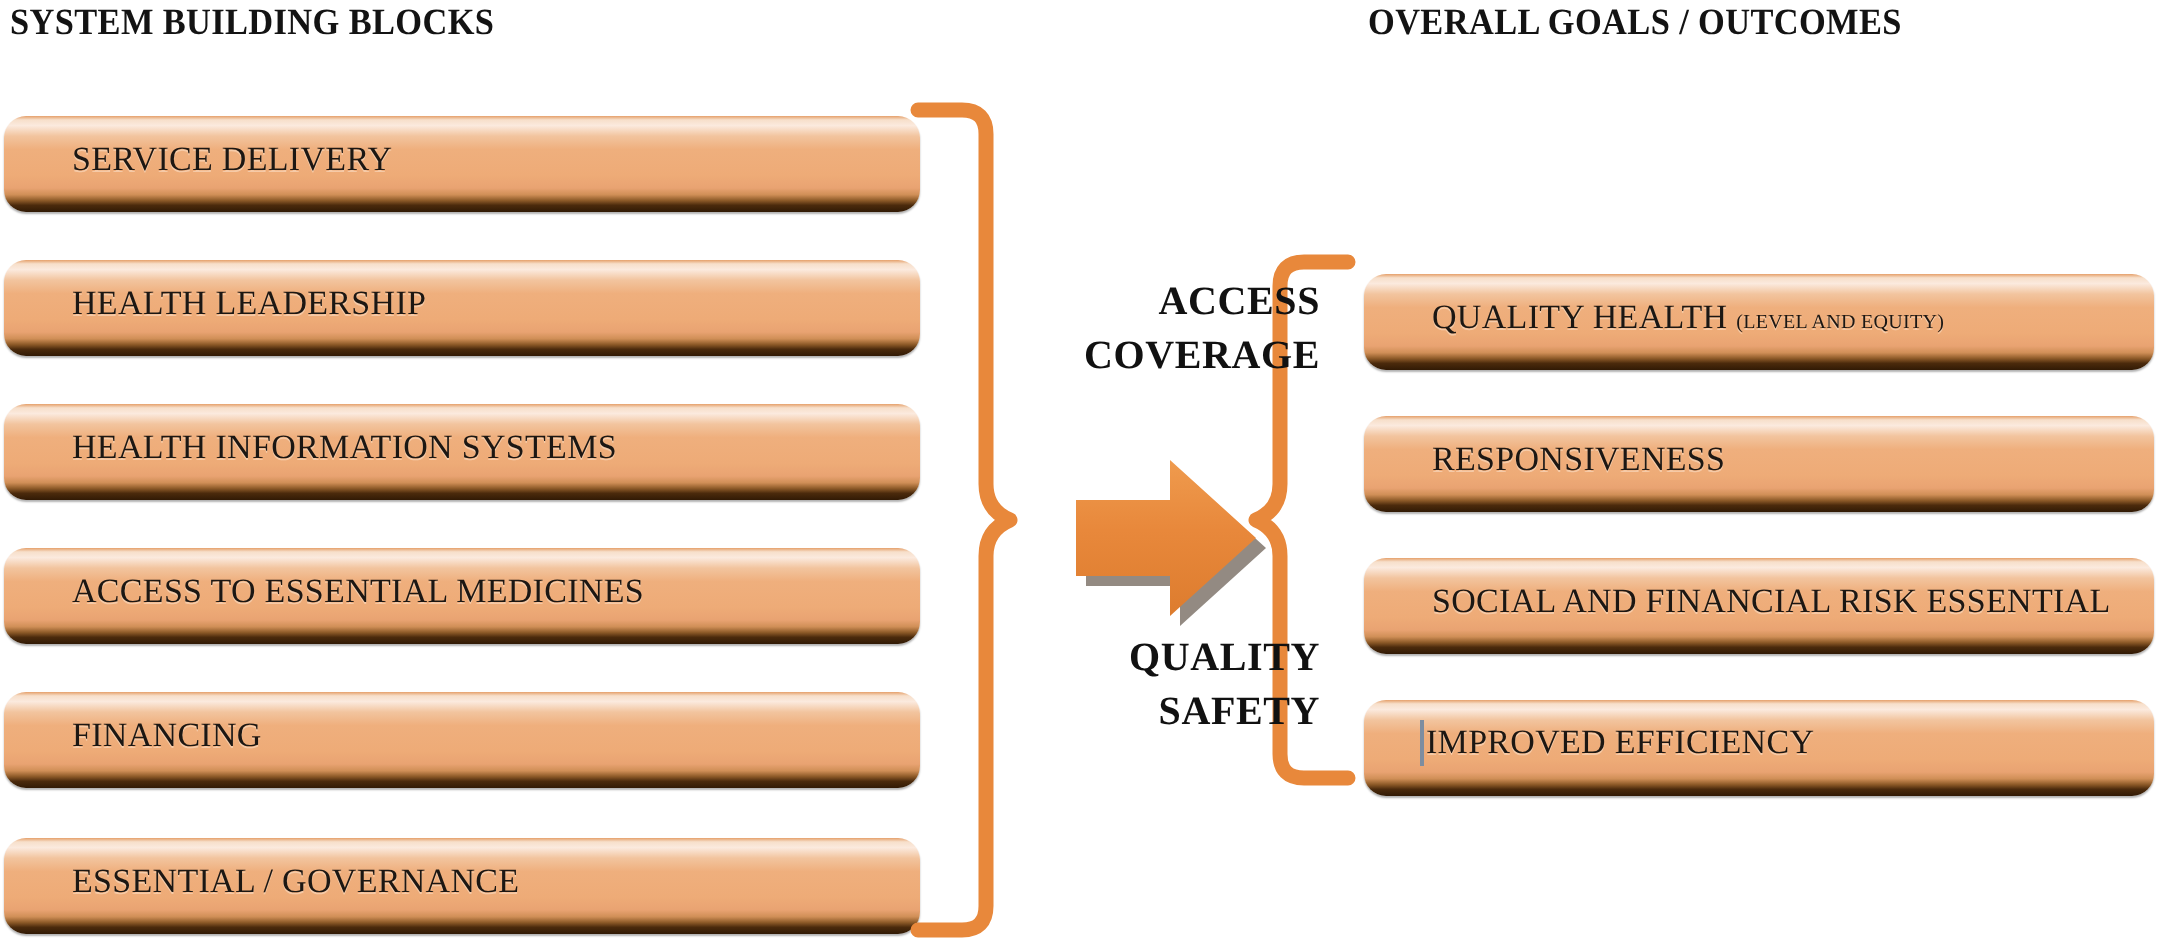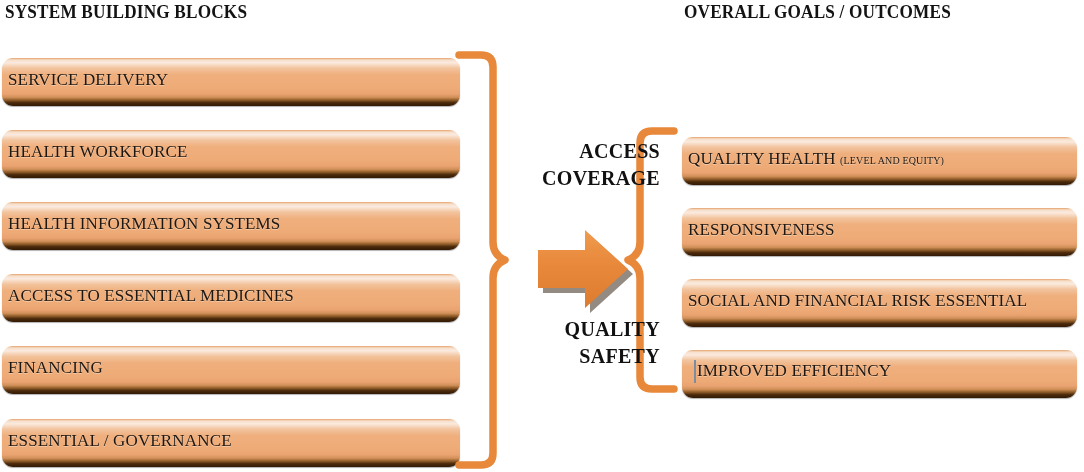--- a/index.html
+++ b/index.html
@@ -79,21 +79,21 @@
     position: absolute;
     left: 0; right: 0; top: 0; bottom: 0;
     display: flex;
     align-items: center;
   }
   .pill-label {
     font-size: 17px;
     font-weight: normal;
     color: #1c1713;
     white-space: nowrap;
-    padding-left: 6px;
+    padding-left: 34px;
     letter-spacing: 0.15px;
     text-shadow: 0 1px 0 rgba(255,240,225,0.45);
     position: relative;
     top: -2px;
   }
   .pill-label .sub {
     font-size: 10px;
   }
 
   .col-left  .pill { left: 2px;   width: 458px; }
@@ -153,21 +153,21 @@
   <div class="col-left">
 
     <div class="pill" style="top:58px">
       <div class="pill-inner">
         <span class="pill-label">SERVICE DELIVERY</span>
       </div>
     </div>
 
     <div class="pill" style="top:130px">
       <div class="pill-inner">
-        <span class="pill-label">HEALTH WORKFORCE</span>
+        <span class="pill-label">HEALTH LEADERSHIP</span>
       </div>
     </div>
 
     <div class="pill" style="top:202px">
       <div class="pill-inner">
         <span class="pill-label">HEALTH INFORMATION SYSTEMS</span>
       </div>
     </div>
 
     <div class="pill" style="top:274px">
@@ -261,20 +261,20 @@
     <div class="pill" style="top:279px">
       <div class="pill-inner">
         <span class="pill-label">
           <span>SOCIAL AND FINANCIAL RISK ESSENTIAL</span>
         </span>
       </div>
     </div>
 
     <div class="pill" style="top:350px">
       <div class="pill-inner">
-        <span class="pill-label" style="padding-left:12px"><span class="caret"></span><span>IMPROVED EFFICIENCY</span>
+        <span class="pill-label" style="padding-left:28px"><span class="caret"></span><span>IMPROVED EFFICIENCY</span>
         </span>
       </div>
     </div>
 
   </div>
 
 </div>
 
 </body></html>

